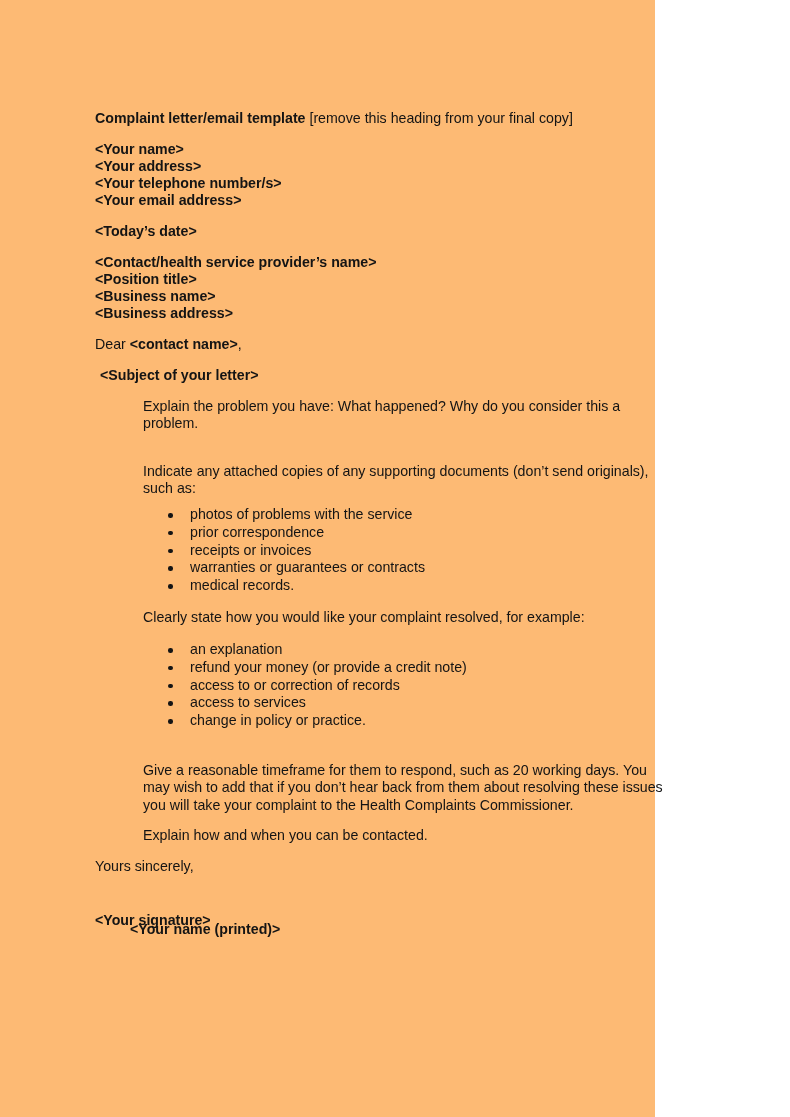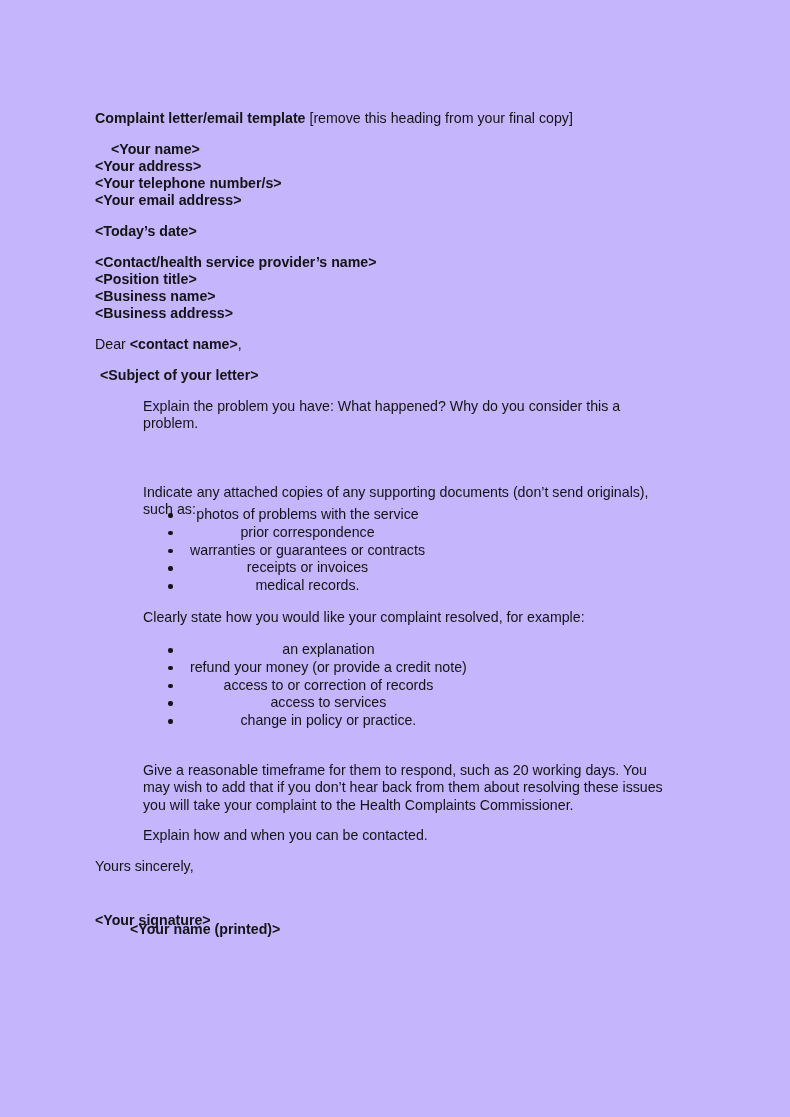--- a/index.html
+++ b/index.html
@@ -14,23 +14,23 @@
       overflow: hidden;
       font-family: "Liberation Sans", sans-serif;
       color: #141414;
       font-size: 14.2px;
       line-height: 17.3px;
     }
     .page {
       position: absolute;
       left: 0;
       top: 0;
-      width: 790px;
+      width: 655px;
       height: 1117px;
-      background: #c4b5fd;
+      background: #fdba74;
     }
     .line {
       position: absolute;
       white-space: nowrap;
       margin: 0;
     }
     .b { font-weight: bold; }
     .left { left: 95px; }
     .ind { left: 143px; }
     .para {
@@ -39,21 +39,20 @@
       width: 560px;
       margin: 0;
     }
     .para .l { display: block; white-space: nowrap; }
     ul.bullets {
       position: absolute;
       left: 143px;
       margin: 0;
       padding: 0;
       list-style: none;
-      text-align: center;
     }
     ul.bullets li {
       position: relative;
       padding-left: 47px;
       height: 17.8px;
       line-height: 17.8px;
       white-space: nowrap;
     }
     ul.bullets li .dot {
       position: absolute;
@@ -68,21 +67,21 @@
 </head>
 <body>
 
 <div class="page">
 
   <p class="line left" style="top:110px;">
     <span class="b">Complaint letter/email template</span><span> [remove this heading from your final copy]</span>
   </p>
 
   <div>
-    <p class="line left b" style="top:141px;margin-left:16px;">&lt;Your name&gt;</p>
+    <p class="line left b" style="top:141px;">&lt;Your name&gt;</p>
     <p class="line left b" style="top:158px;">&lt;Your address&gt;</p>
     <p class="line left b" style="top:175px;">&lt;Your telephone number/s&gt;</p>
     <p class="line left b" style="top:192px;">&lt;Your email address&gt;</p>
   </div>
 
   <p class="line left b" style="top:223px;">&lt;Today’s date&gt;</p>
 
   <div>
     <p class="line left b" style="top:254px;">&lt;Contact/health service provider’s name&gt;</p>
     <p class="line left b" style="top:271px;">&lt;Position title&gt;</p>
@@ -94,30 +93,30 @@
     <span>Dear </span><span class="b">&lt;contact name&gt;</span><span>,</span>
   </p>
 
   <p class="line b" style="top:367px; left:100px;text-align:center;">&lt;Subject of your letter&gt;</p>
 
   <div class="para" style="top:398px;">
     <span class="l">Explain the problem you have: What happened? Why do you consider this a</span>
     <span class="l">problem.</span>
   </div>
 
-  <div class="para" style="top:463px;margin-top:21px;">
+  <div class="para" style="top:463px;">
     <span class="l">Indicate any attached copies of any supporting documents (don’t send originals),</span>
     <span class="l">such as:</span>
   </div>
 
   <ul class="bullets" style="top:506px;">
     <li><span class="dot"></span><span>photos of problems with the service</span></li>
     <li><span class="dot"></span><span>prior correspondence</span></li>
+    <li><span class="dot"></span><span>receipts or invoices</span></li>
     <li><span class="dot"></span><span>warranties or guarantees or contracts</span></li>
-    <li><span class="dot"></span><span>receipts or invoices</span></li>
     <li><span class="dot"></span><span>medical records.</span></li>
   </ul>
 
   <p class="line ind" style="top:609px;">Clearly state how you would like your complaint resolved, for example:</p>
 
   <ul class="bullets" style="top:641px;">
     <li><span class="dot"></span><span>an explanation</span></li>
     <li><span class="dot"></span><span>refund your money (or provide a credit note)</span></li>
     <li><span class="dot"></span><span>access to or correction of records</span></li>
     <li><span class="dot"></span><span>access to services</span></li>

